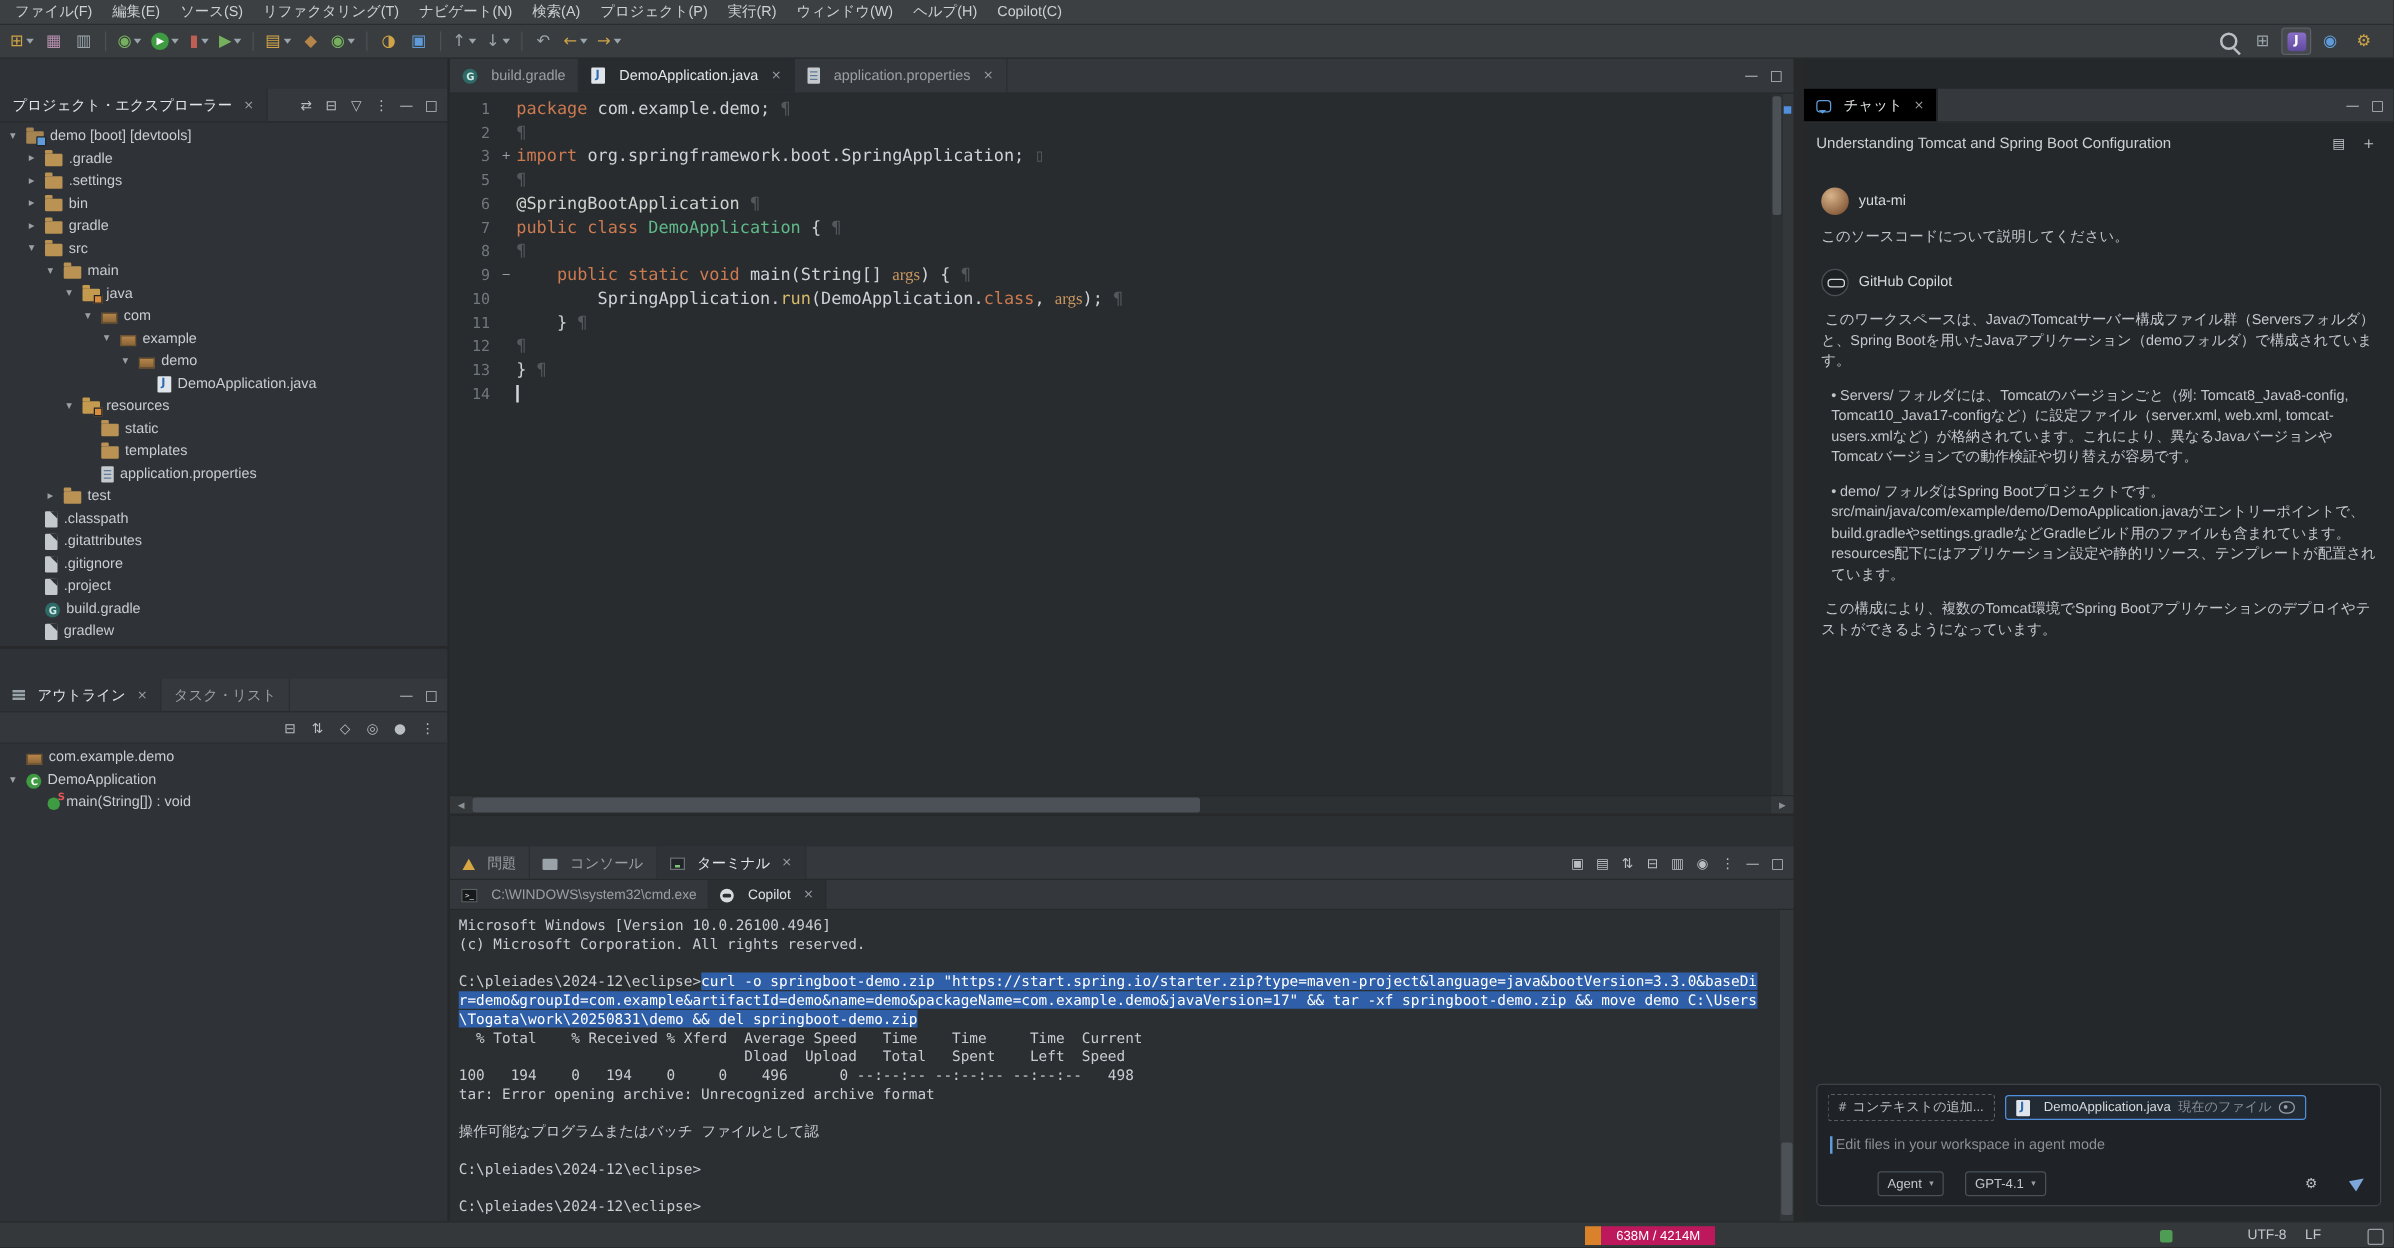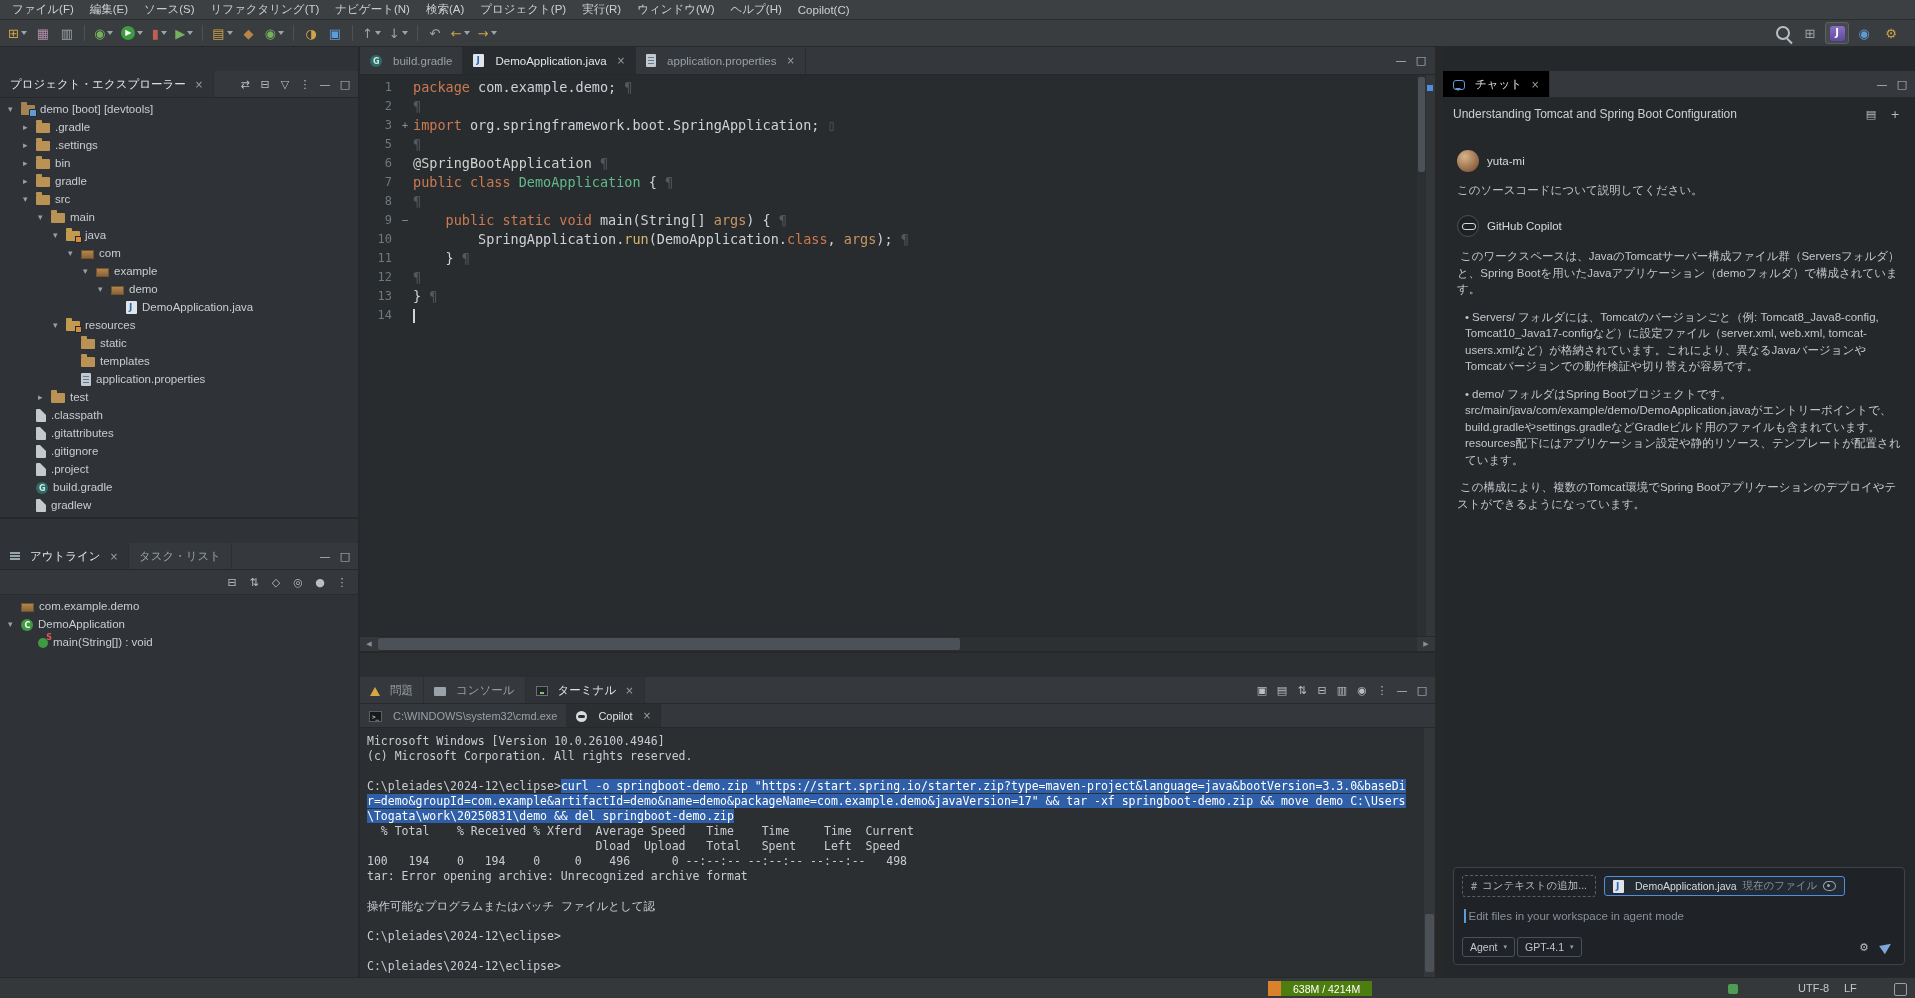--- a/index.html
+++ b/index.html
@@ -102,21 +102,21 @@
   .lnum{width:32px;padding-right:5px;text-align:right;color:#6f787d;font-size:12px;flex:none;}
   .lfold{width:16px;height:19px;display:inline-flex;align-items:center;justify-content:center;flex:none;font-size:9px;color:#9aa5ab;}
   .lfold:not(:empty){font-family:"DejaVu Sans",sans-serif;}
   .lcode{white-space:pre;}
   .lcode .seg{white-space:pre;}
   .seg.kw{color:#cc7a50;}
   .seg.pl{color:#cfd2d6;}
   .seg.cls{color:#60b98b;}
   .seg.ann{color:#cdd3cd;}
   .seg.meth{color:#d7ba6a;}
-  .seg.param{color:#c89660;}
+  .seg.param{color:#c89660;font-family:Liberation Serif, serif;}
   .seg.ws{color:#53585c;}
   .seg.caret{display:inline-block;width:2px;height:14px;background:#cfd6da;vertical-align:middle;}
   .oruler{position:absolute;right:0;top:0;bottom:0;width:9px;background:#33373a;border-left:1px solid #2a2d30;}
   .omark{position:absolute;top:10px;left:1px;width:6px;height:6px;background:#4f8fdd;display:block;}
   .evscroll{position:absolute;right:9px;top:0;bottom:0;width:9px;background:#2d3033;}
   .evthumb{position:absolute;top:2px;left:1px;right:1px;height:95px;background:#4b5156;display:block;border-radius:2px;}
   .ehscroll{height:14px;background:#2d3033;display:flex;align-items:stretch;flex:none;border-top:1px solid #26282a;}
   .harrow{width:18px;display:flex;align-items:center;justify-content:center;font-size:7px;color:#8a9095;background:#34383b;font-family:"DejaVu Sans",sans-serif;}
   .htrack{flex:1;position:relative;}
   .hthumb{position:absolute;left:0;top:1px;bottom:1px;width:56%;background:#4b5156;border-radius:2px;}
@@ -157,31 +157,31 @@
   .ctx-btn{border:1px dashed #5a6066;border-radius:3px;background:transparent;color:#b9bfc3;font-size:10.5px;padding:3px 8px;display:flex;gap:5px;align-items:center;}
   .ctx-ic{color:#9aa0a5;font-family:"DejaVu Sans Mono",monospace;font-size:10px;}
   .file-chip{border:1px solid #4f8fdd;border-radius:3px;padding:2px 8px;display:flex;gap:6px;align-items:center;font-size:10.5px;background:rgba(79,143,221,.08);color:#d7dadd;}
   .chip-note{color:#8a9096;}
   .eye{width:11px;height:8px;border:1px solid #9aa0a5;border-radius:50% / 60%;position:relative;display:inline-block;}
   .eye::after{content:"";position:absolute;left:3px;top:1.5px;width:3px;height:3px;border-radius:50%;background:#9aa0a5;}
   .input-row{display:flex;align-items:center;margin:12px 2px 14px 2px;}
   .input-caret{width:1.5px;height:14px;background:#5f9bd8;margin-right:3px;}
   .chat-field{flex:1;background:transparent;border:none;outline:none;color:#c3c7cb;font:11.5px "Liberation Sans",sans-serif;padding:0;}
   .chat-field::placeholder{color:#8a9096;}
-  .ctl-row{display:flex;align-items:center;gap:2px;}
+  .ctl-row{display:flex;gap:17px;margin-left:40px;}
   .sel-box{border:1px solid #4a5058;border-radius:3px;background:transparent;color:#c3c7cb;font-size:10.5px;padding:3px 7px;display:flex;gap:6px;align-items:center;}
   .selcaret{font-family:"DejaVu Sans",sans-serif;font-size:7px;color:#9aa0a5;}
   .spacer{flex:1;}
   .send-tri{width:0;height:0;border-left:11px solid #7da7d9;border-top:5px solid transparent;border-bottom:5px solid transparent;transform:rotate(-35deg);display:block;}
 
   
   .statusbar{position:relative;height:22px;background:#35383b;border-top:1px solid #26282a;font-size:11px;color:#c3c7cb;}
   .mem{position:absolute;left:1268px;top:3px;height:15px;display:flex;align-items:stretch;}
   .mem-orange{width:13px;background:#d9822b;display:block;}
-  .mem-blue{background:#4d7c0f;color:#fff;font-size:10.5px;padding:1px 12px;display:flex;align-items:center;}
+  .mem-blue{background:#be185d;color:#fff;font-size:10.5px;padding:1px 12px;display:flex;align-items:center;}
   .status-dot{position:absolute;left:1728px;top:6px;width:10px;height:10px;background:#4f9d55;border-radius:2px;}
   .st-enc{position:absolute;left:1762px;top:4px;padding-left:36px;}
   .st-lf{position:absolute;left:1844px;top:4px;}
   .st-corner{position:absolute;right:8px;top:5px;width:11px;height:11px;border:1px solid #9aa0a5;border-radius:2px;}
 </style>
 </head>
 <body>
 
 <div class="app">
 

